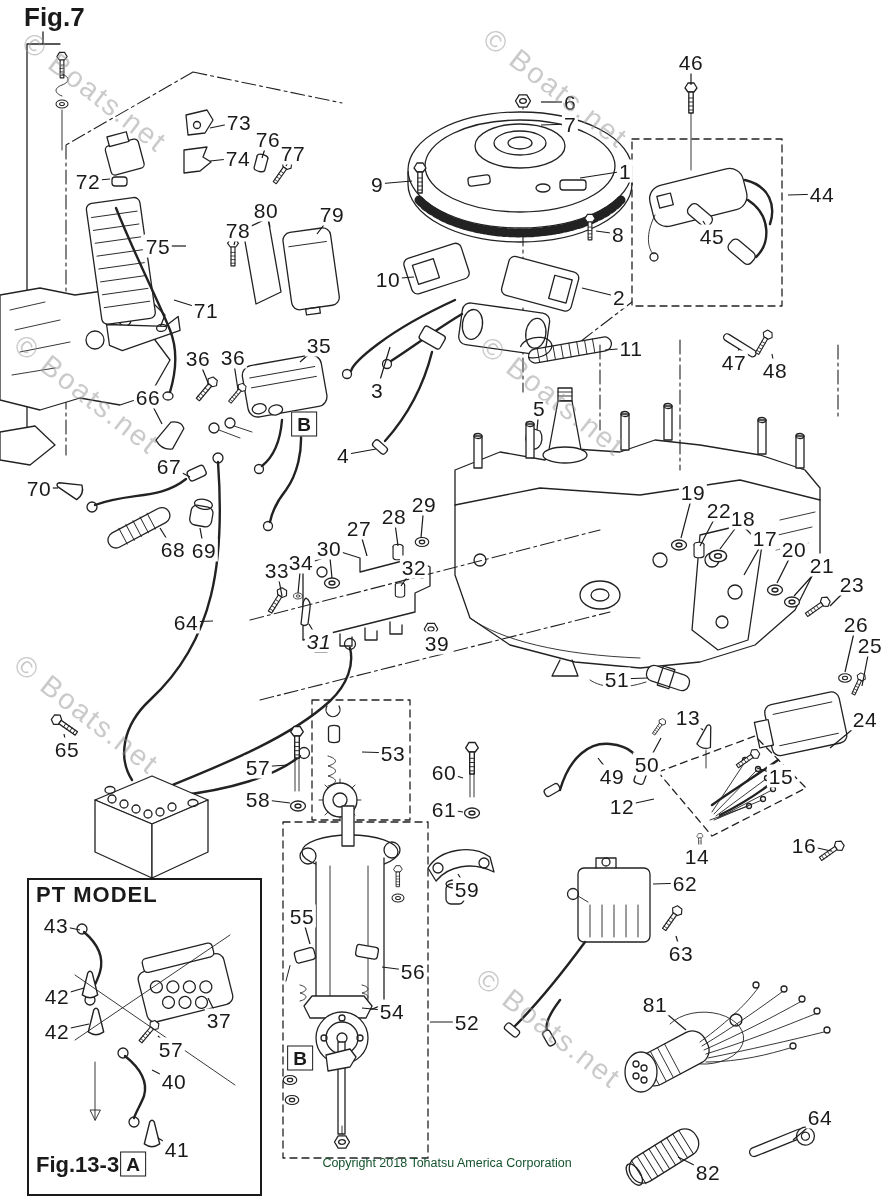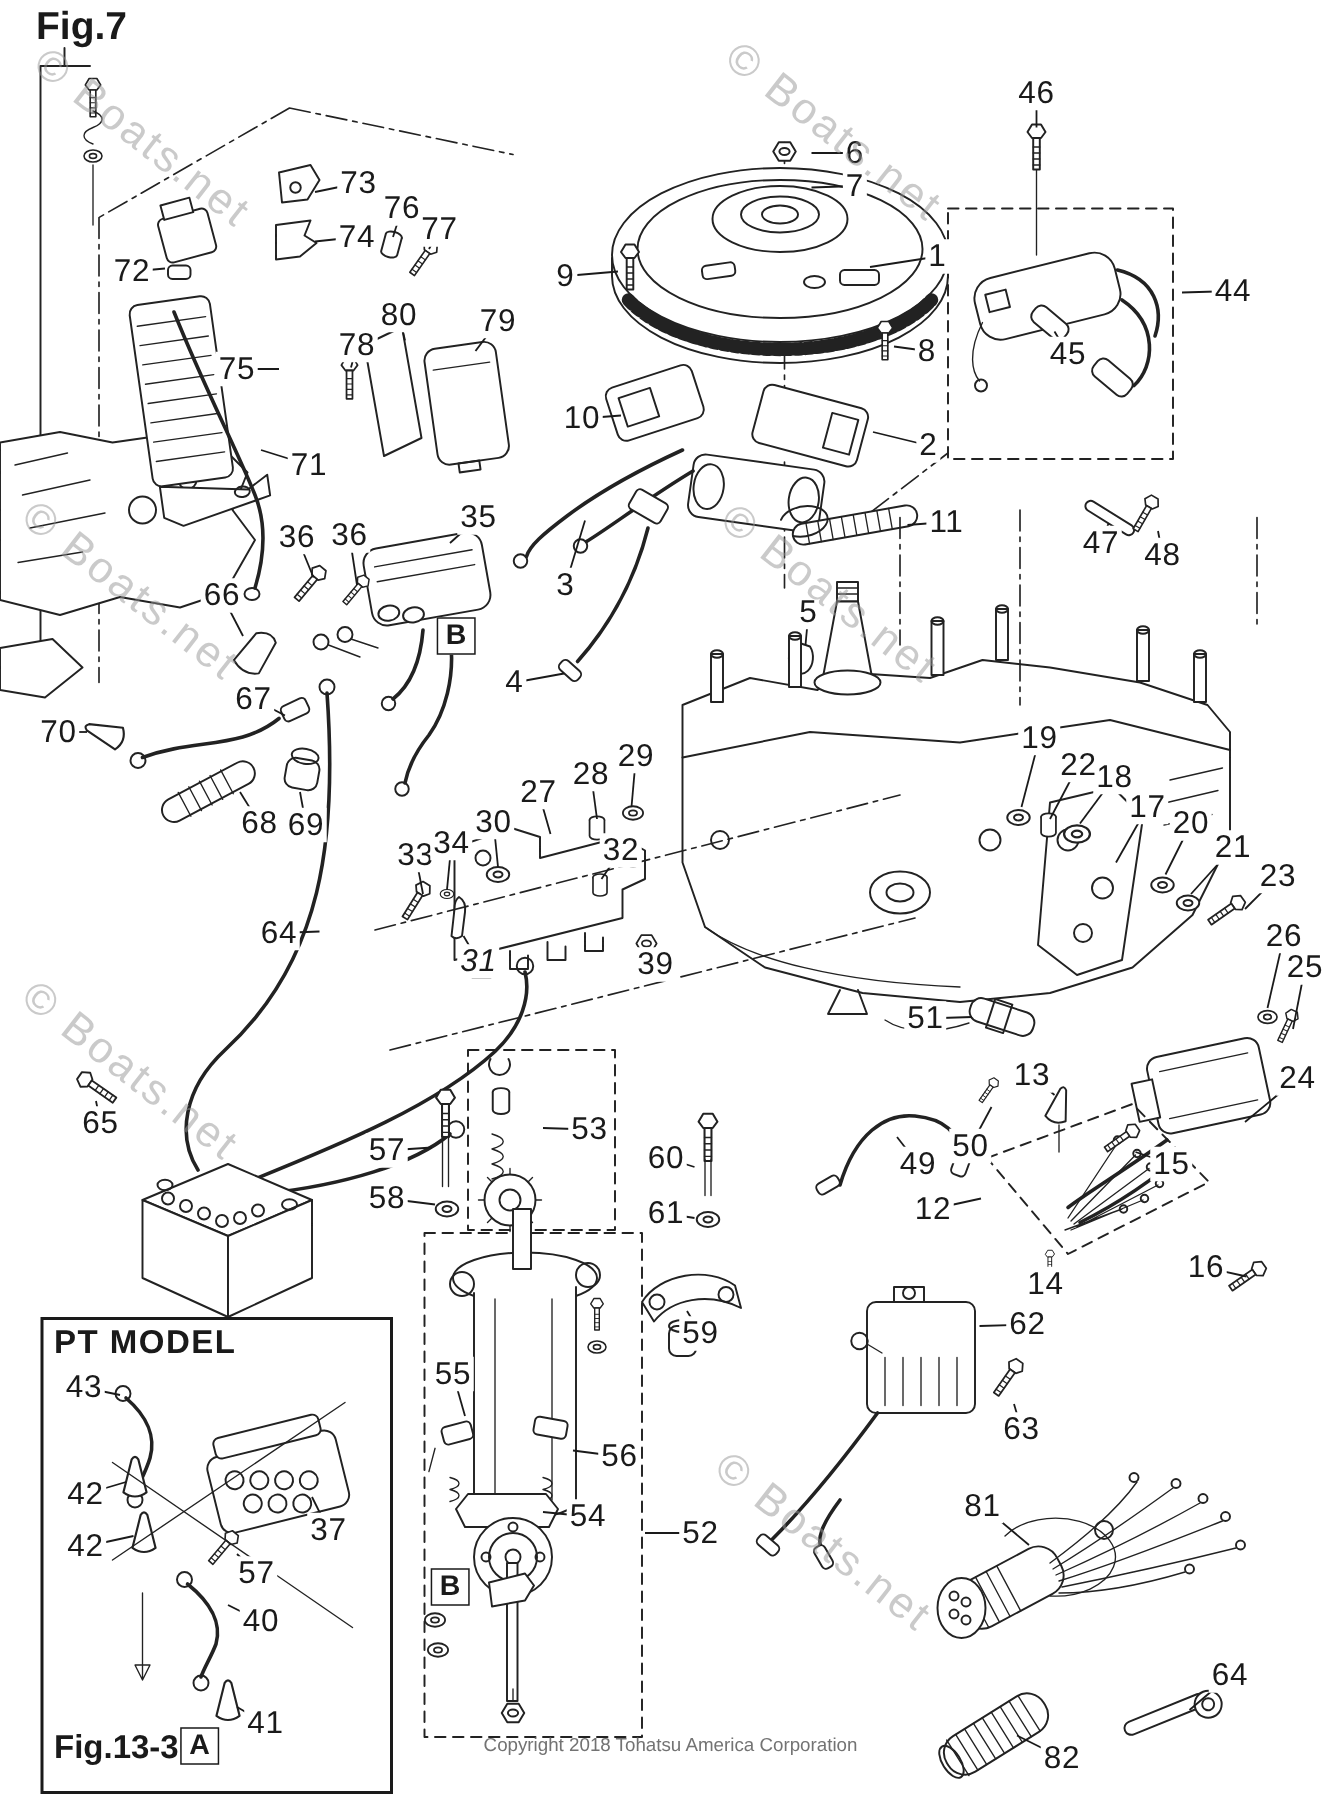--- a/index.html
+++ b/index.html
@@ -20,21 +20,21 @@
            background:#fff;padding:1px 2px;letter-spacing:.5px;}
   .boxed{position:absolute;transform:translate(-50%,-50%);font-size:19px;font-weight:bold;
          line-height:1;border:1.6px solid #1a1a1a;background:#fff;padding:2px 5px;}
   .watermark{position:absolute;font-size:29px;color:rgba(150,150,150,.5);white-space:nowrap;
              transform-origin:0 0;transform:rotate(38deg);letter-spacing:2px;}
   .figtitle{position:absolute;left:24px;top:2px;font-size:26px;font-weight:bold;background:transparent;}
   .ptbox{position:absolute;left:27px;top:878px;width:231px;height:314px;border:2px solid #1a1a1a;background:transparent;}
   .ptlabel{position:absolute;left:36px;top:882px;font-size:22px;font-weight:bold;letter-spacing:1px;}
   .figref{position:absolute;left:36px;top:1152px;font-size:22px;font-weight:bold;}
   .copyright{position:absolute;left:447px;top:1163px;transform:translate(-50%,-50%);
-             font-size:12.5px;color:#737373;white-space:nowrap;}
+             font-size:12.5px;color:#14532d;white-space:nowrap;}
 </style>
 </head>
 <body>
 
 <div id="stage">
 
 <svg id="art" width="895" height="1200" viewBox="0 0 895 1200">
   <defs>
     <g id="bolt">
           <polygon points="-6,-4 -3,-9 3,-9 6,-4 3,0 -3,0" class="solid"></polygon>

